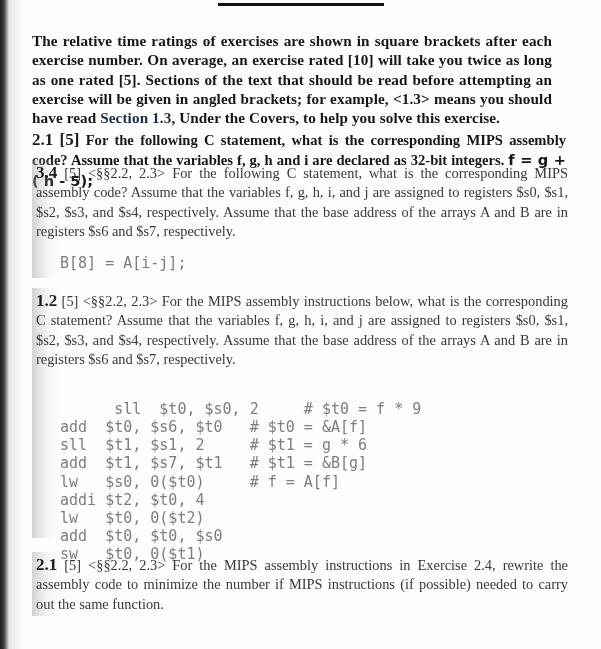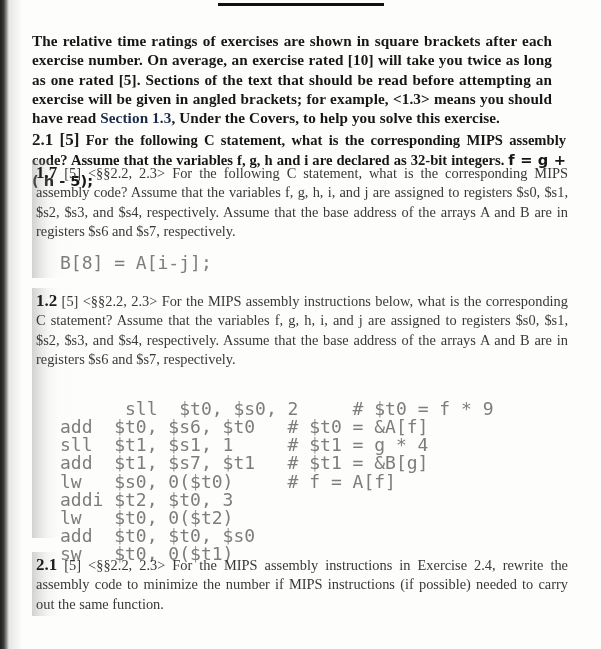--- a/index.html
+++ b/index.html
@@ -102,21 +102,21 @@
   .ex-num {
     font-weight: bold;
     color: #1d1d1f;
     font-size: 17px;
   }
 
   
   .code {
     position: relative;
     font-family: "DejaVu Sans Mono", monospace;
-    font-size: 18px;
+    font-size: 15px;
     line-height: 18.2px;
     color: #7d7d7d;
     white-space: pre;
     padding-left: 28px;
     margin-top: 12px;
   }
 
   #ex23 { top: 160px; height: 118px; }
   #ex24 { top: 288px; height: 250px; }
   #ex25 { top: 552px; height: 64px; }
@@ -141,43 +141,43 @@
   <p id="ex21">
     <span class="ex-num">2.1</span>
     <span class="ex-num">[5]</span>
     <span>For the following C statement, what is the corresponding MIPS assembly code? Assume that the variables f, g, h and i are declared as 32-bit integers.</span>
     <span class="mono-inline">f = g + ( h - 5);</span>
   </p>
 
   <div class="exercise" id="ex23">
     <div class="shade"></div>
     <div class="ex-body">
-      <span class="ex-num">1.7</span>
+      <span class="ex-num">3.4</span>
       <span>[5]</span>
       <span>&lt;§§2.2, 2.3&gt;</span>
       <span>For the following C statement, what is the corresponding MIPS assembly code? Assume that the variables f, g, h, i, and j are assigned to registers $s0, $s1, $s2, $s3, and $s4, respectively. Assume that the base address of the arrays A and B are in registers $s6 and $s7, respectively.</span>
     </div>
     <div class="code">B[8] = A[i-j];</div>
   </div>
 
   <div class="exercise" id="ex24">
     <div class="shade"></div>
     <div class="ex-body">
       <span class="ex-num">1.2</span>
       <span>[5]</span>
       <span>&lt;§§2.2, 2.3&gt;</span>
       <span>For the MIPS assembly instructions below, what is the corresponding C statement? Assume that the variables f, g, h, i, and j are assigned to registers $s0, $s1, $s2, $s3, and $s4, respectively. Assume that the base address of the arrays A and B are in registers $s6 and $s7, respectively.</span>
     </div>
     <div class="code">
       <span>sll  $t0, $s0, 2     # $t0 = f * 9</span>
 <span>add  $t0, $s6, $t0   # $t0 = &amp;A[f]</span>
-<span>sll  $t1, $s1, 1     # $t1 = g * 4</span>
+<span>sll  $t1, $s1, 2     # $t1 = g * 6</span>
 <span>add  $t1, $s7, $t1   # $t1 = &amp;B[g]</span>
 <span>lw   $s0, 0($t0)     # f = A[f]</span>
-<span>addi $t2, $t0, 3</span>
+<span>addi $t2, $t0, 4</span>
 <span>lw   $t0, 0($t2)</span>
 <span>add  $t0, $t0, $s0</span>
 <span>sw   $t0, 0($t1)</span>
     </div>
   </div>
 
   <div class="exercise" id="ex25">
     <div class="shade"></div>
     <div class="ex-body">
       <span class="ex-num">2.1</span>

